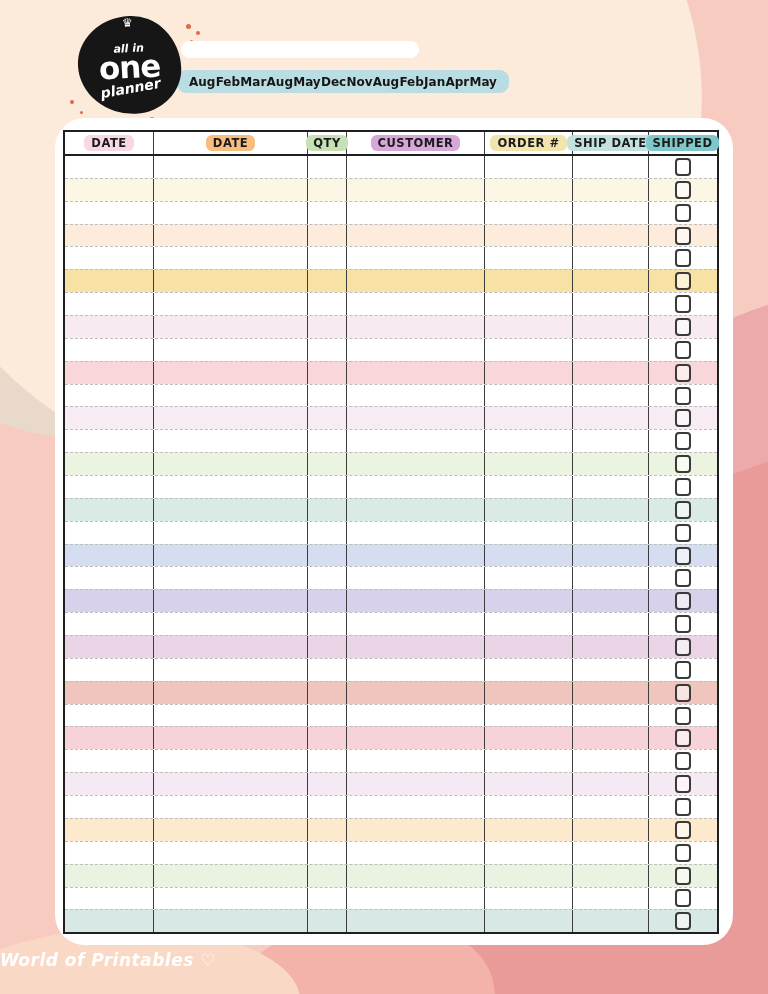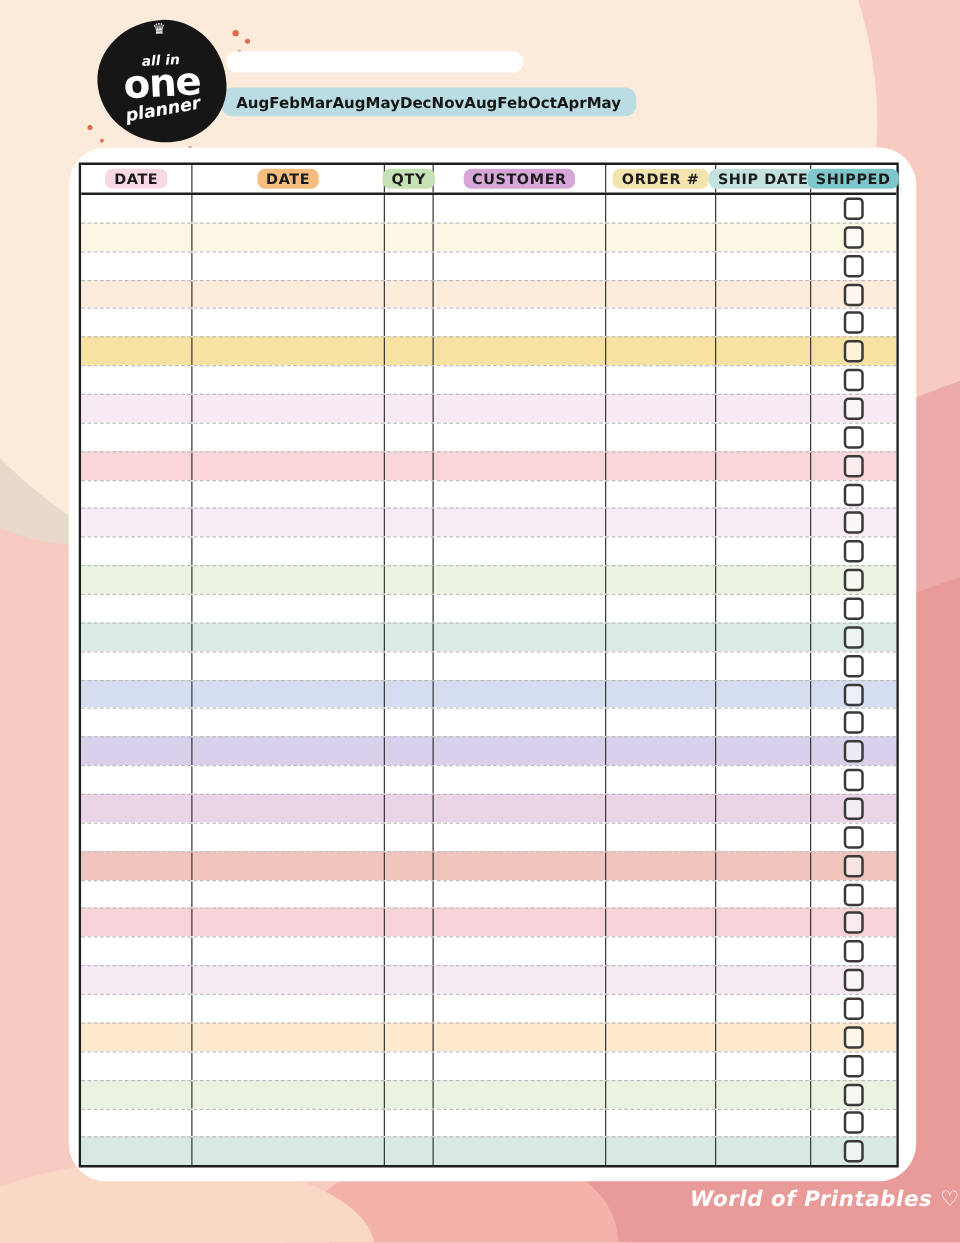--- a/index.html
+++ b/index.html
@@ -49,21 +49,21 @@
   .hpill{display:inline-block;padding:1px 7px;border-radius:6px;font-size:11.5px;font-weight:bold;
          letter-spacing:.5px;color:#1b1b1b;line-height:1.25;white-space:nowrap;}
   .tbody{flex:1;display:flex;flex-direction:column;}
   .trow{display:flex;flex:1;box-sizing:border-box;}
   .trow + .trow{border-top:1px dashed #bdbdbd;}
   .tcell{box-sizing:border-box;border-right:1.5px solid #3d3d3d;flex:none;display:flex;align-items:center;justify-content:center;}
   .tcell:last-child{border-right:none;}
   .checkbox{width:12px;height:14px;border:2px solid #3a3a3a;border-radius:4px;background:rgba(255,255,255,.55);cursor:pointer;}
 
   
-  .footer{position:absolute;left:0;top:950px;width:100%;text-align:right;color:#ffffff;
+  .footer{position:absolute;left:0;top:950px;width:100%;text-align:left;color:#ffffff;
           font-size:17px;font-weight:bold;font-style:italic;z-index:2;letter-spacing:.5px;}
 </style>
 </head>
 <body>
 
 <div class="stage">
 
   <div class="blob blob-beige"></div>
   <div class="blob blob-cream"></div>
   <div class="blob blob-rose1"></div>
@@ -88,21 +88,21 @@
   <div class="months" id="months" style="background: rgb(185, 221, 226);">
       <span>Aug</span>
       <span>Feb</span>
       <span>Mar</span>
       <span>Aug</span>
       <span>May</span>
       <span>Dec</span>
       <span>Nov</span>
       <span>Aug</span>
       <span>Feb</span>
-      <span>Oct</span>
+      <span>Jan</span>
       <span>Apr</span>
       <span>May</span>
     </div>
 
   <div class="sheet">
     <div class="otable">
       <div class="thead" id="thead">
           <div class="hcell" style="width: 89px;">
             <span class="hpill" style="background: rgb(248, 215, 231);">DATE</span>
           </div>

